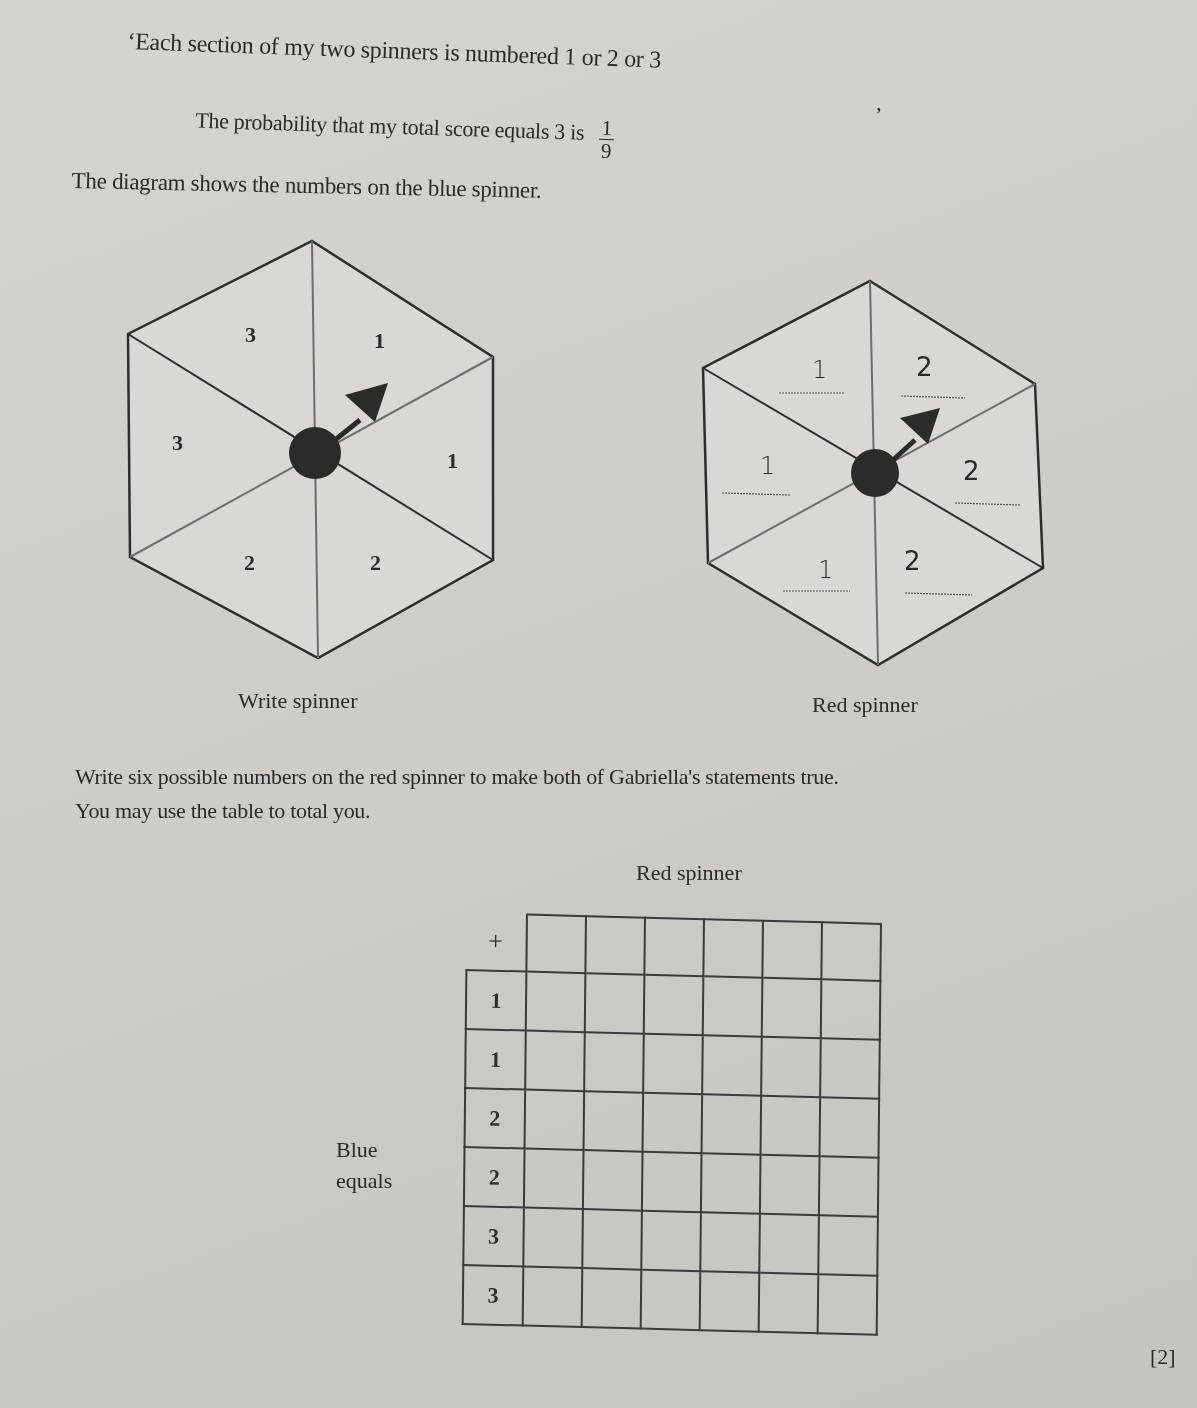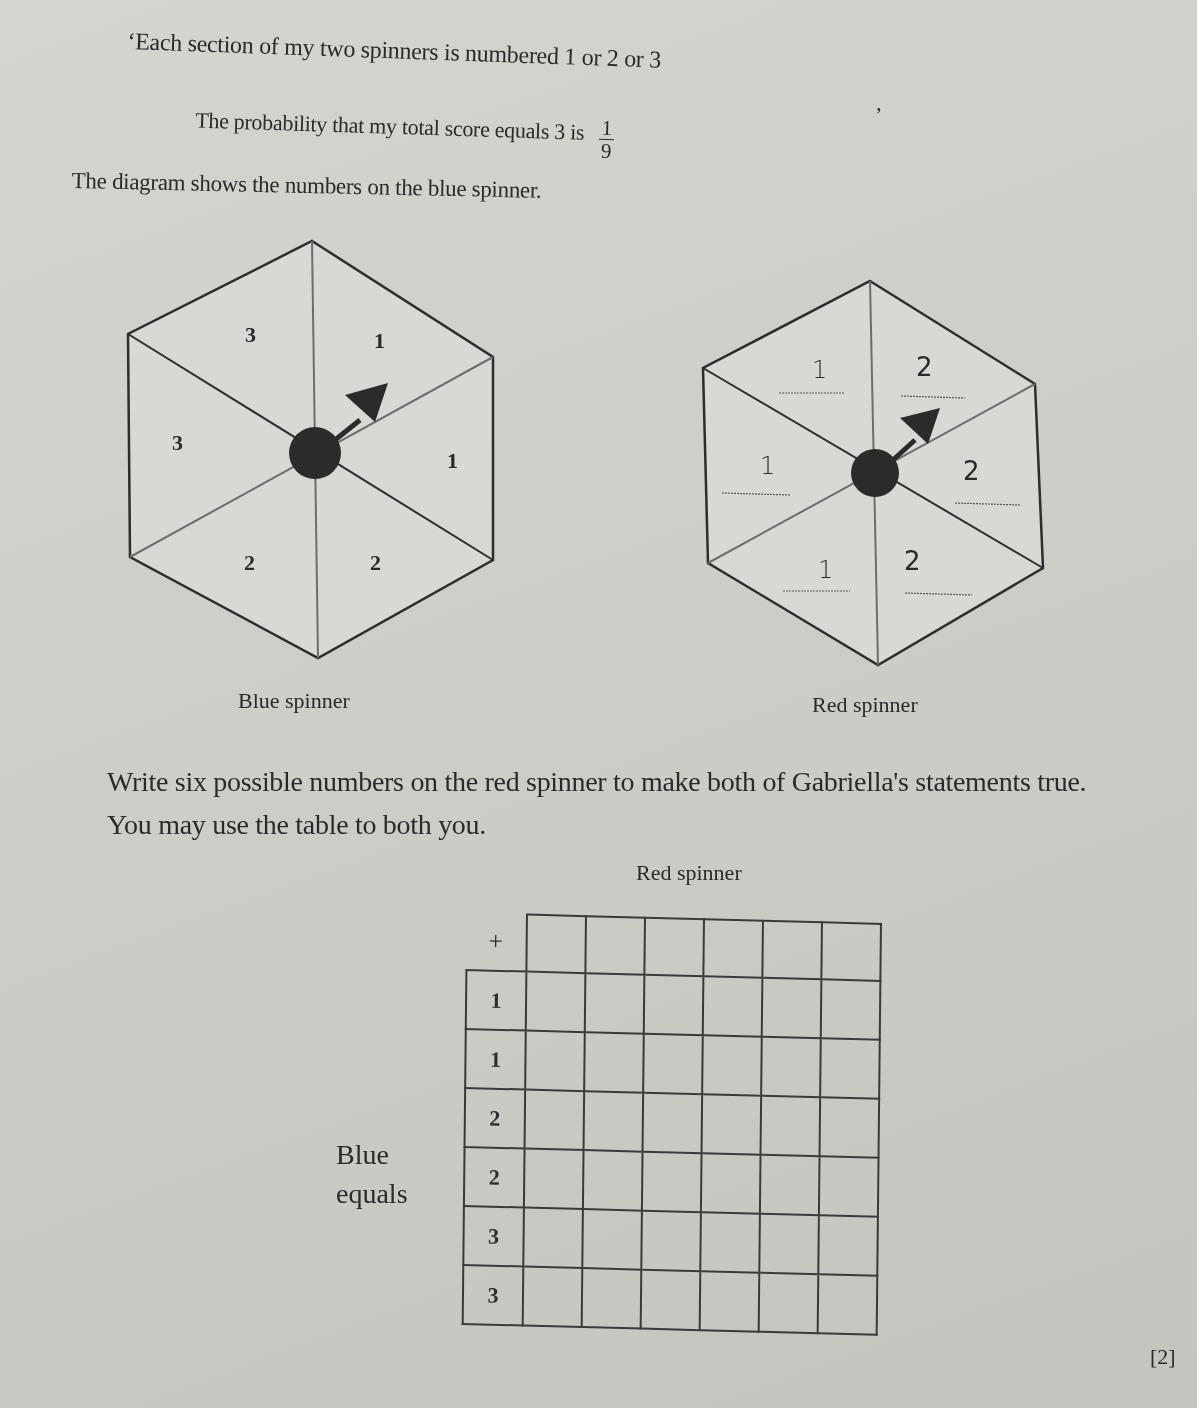--- a/index.html
+++ b/index.html
@@ -13,23 +13,23 @@
     .abs { position: absolute; }
     .quote1 { left: 128px; top: 28px; font-size: 24px; transform: rotate(2deg); transform-origin: left top; letter-spacing: -0.3px; }
     .quote2 { left: 196px; top: 100px; font-size: 22px; transform: rotate(1.8deg); transform-origin: left top; letter-spacing: -0.3px; }
     .frac { display: inline-block; vertical-align: middle; text-align: center; margin-left: 10px; font-size: 21px; line-height: 1.05; position: relative; top: 4px; }
     .frac .num { display: block; border-bottom: 1.5px solid #2a2a2a; padding: 0 2px; }
     .frac .den { display: block; }
     .closequote { position: absolute; left: 875px; top: 102px; font-size: 22px; }
     .intro { left: 72px; top: 168px; font-size: 23px; transform: rotate(1.2deg); transform-origin: left top; letter-spacing: -0.3px; }
     .label-blue { left: 238px; top: 688px; font-size: 22px; }
     .label-red { left: 812px; top: 692px; font-size: 22px; }
-    .task { left: 75px; top: 760px; font-size: 28px; letter-spacing: -0.3px; line-height: 1.55; margin-left: 32px; }
+    .task { left: 75px; top: 760px; font-size: 22px; letter-spacing: -0.3px; line-height: 1.55; }
     .table-title { left: 636px; top: 860px; font-size: 22px; }
-    .blue-label { left: 336px; top: 1135px; font-size: 28px; line-height: 1.4; }
+    .blue-label { left: 336px; top: 1135px; font-size: 22px; line-height: 1.4; }
     .marks { left: 1150px; top: 1344px; font-size: 22px; }
     svg { position: absolute; overflow: visible; }
     .grid {
       position: absolute; left: 466px; top: 912px;
       transform: skewY(0.9deg) rotate(0.6deg); transform-origin: left top;
     }
     .grid-row { display: flex; }
     .cell {
       width: 59px; height: 59px; border-right: 2px solid #3a3a3a; border-bottom: 2px solid #3a3a3a;
       box-sizing: border-box; display: flex; align-items: center; justify-content: center;
@@ -67,21 +67,21 @@
   <line x1="335" y1="440" x2="360" y2="420" stroke="#2b2b2b" stroke-width="5"></line>
   <polygon points="345,395 388,383 375,422" fill="#2b2b2b"></polygon>
 </svg>
 <div class="abs" style="left:245px;top:322px;font-size:22px;font-weight:bold;">3</div>
 <div class="abs" style="left:374px;top:328px;font-size:22px;font-weight:bold;">1</div>
 <div class="abs" style="left:447px;top:448px;font-size:22px;font-weight:bold;">1</div>
 <div class="abs" style="left:370px;top:550px;font-size:22px;font-weight:bold;">2</div>
 <div class="abs" style="left:244px;top:550px;font-size:22px;font-weight:bold;">2</div>
 <div class="abs" style="left:172px;top:430px;font-size:22px;font-weight:bold;">3</div>
 
-<div class="abs label-blue">Blue spinner</div>
+<div class="abs label-blue">Write spinner</div>
 
 <svg width="1197" height="1408" style="left:0;top:0;pointer-events:none;">
   <g fill="none">
     <polygon points="870,281 1035,384 1043,568 878,665 708,563 703,368" fill="#d9d8d4" stroke="#2d2d2d" stroke-width="2.5"></polygon>
     <line x1="870" y1="281" x2="878" y2="665" stroke="#6d6d6d" stroke-width="2"></line>
     <line x1="703" y1="368" x2="1043" y2="568" stroke="#2d2d2d" stroke-width="2"></line>
     <line x1="708" y1="563" x2="1035" y2="384" stroke="#6d6d6d" stroke-width="2"></line>
   </g>
   <circle cx="875" cy="473" r="24" fill="#2b2b2b"></circle>
   <line x1="893" y1="460" x2="915" y2="440" stroke="#2b2b2b" stroke-width="5"></line>
@@ -99,21 +99,21 @@
 <div class="abs" style="left:916px;top:352px;font-size:26px;font-family:'DejaVu Sans',sans-serif;">2</div>
 <div class="abs" style="left:963px;top:456px;font-size:26px;font-family:'DejaVu Sans',sans-serif;">2</div>
 <div class="abs" style="left:904px;top:546px;font-size:26px;font-family:'DejaVu Sans',sans-serif;">2</div>
 <div class="abs" style="left:818px;top:556px;font-size:24px;font-family:'DejaVu Sans',sans-serif;font-weight:300;">1</div>
 <div class="abs" style="left:760px;top:452px;font-size:24px;font-family:'DejaVu Sans',sans-serif;font-weight:300;">1</div>
 
 <div class="abs label-red">Red spinner</div>
 
 <div class="abs task">
   <div>Write six possible numbers on the red spinner to make both of Gabriella's statements true.</div>
-  <div>You may use the table to both you.</div>
+  <div>You may use the table to total you.</div>
 </div>
 
 <div class="abs table-title">Red spinner</div>
 <div class="abs blue-label">
   <div>Blue</div>
   <div>equals</div>
 </div>
 
 <div class="grid">
   <div class="grid-row first">

